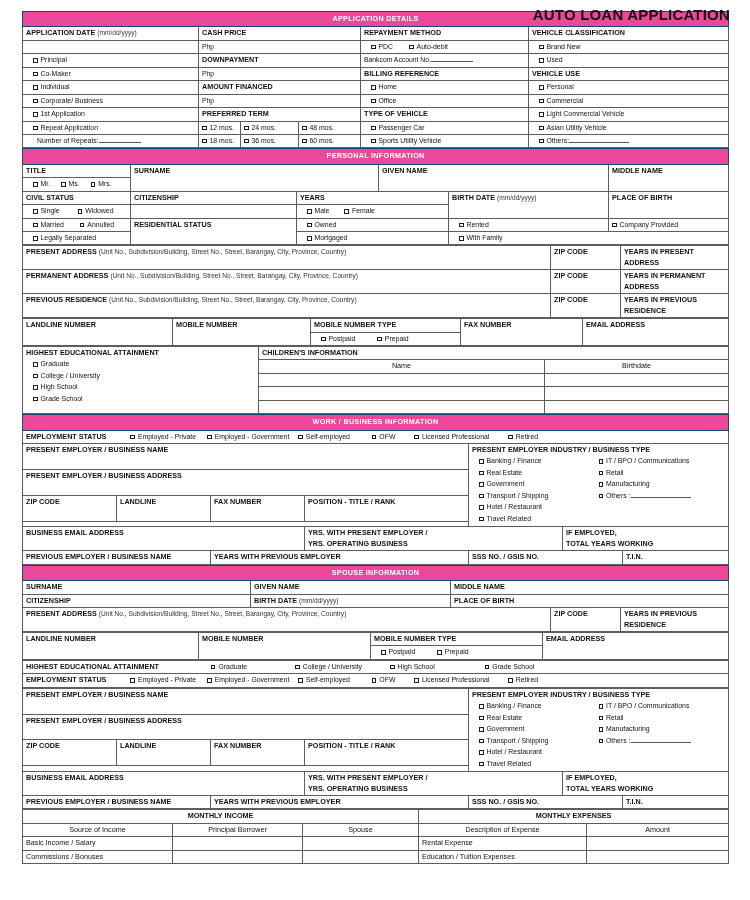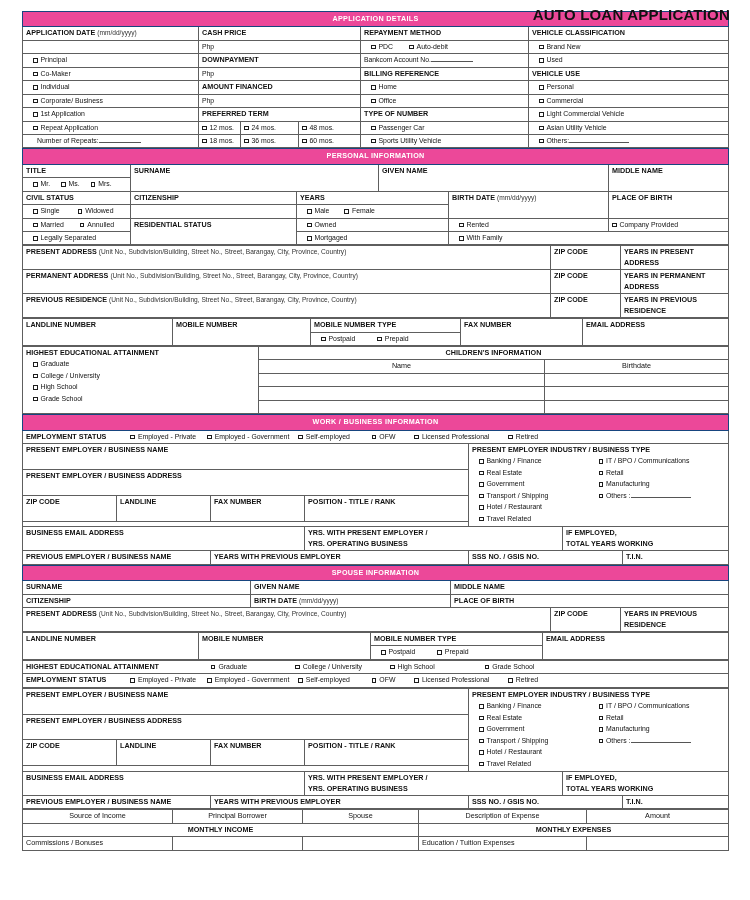--- a/index.html
+++ b/index.html
@@ -47,21 +47,21 @@
     font-weight: bold;
     font-size: 7.4px;
     letter-spacing: 0.3px;
     padding: 2px 0 2px 0 !important;
     border: 1px solid #17457f !important;
     height: 12px;
   }
   .lbl { font-weight: bold; font-size: 7.2px; }
   .lbl-n { font-weight: normal; font-size: 6.6px; color: #333; }
   .sm { font-weight: normal; font-size: 6.8px; }
-  .ctr { text-align: center; }
+  .ctr { }
   .cb {
     display: inline-block;
     width: 4.5px; height: 4.5px;
     border: 1.1px solid #1d1d1d;
     margin-right: 3px;
     position: relative;
     top: 0px;
     background: #fff;
     vertical-align: middle;
   }
@@ -198,21 +198,21 @@
       </td>
     </tr>
     <tr>
       <td>
         <span class="opt ind"><span class="cb"></span><span>1st Application</span></span>
       </td>
       <td colspan="3">
         <span class="lbl">PREFERRED TERM</span>
       </td>
       <td colspan="3">
-        <span class="lbl">TYPE OF NUMBER</span>
+        <span class="lbl">TYPE OF VEHICLE</span>
       </td>
       <td colspan="2">
         <span class="opt ind"><span class="cb"></span><span>Light Commercial Vehicle</span></span>
       </td>
     </tr>
     <tr>
       <td>
         <span class="opt ind"><span class="cb"></span><span>Repeat Application</span></span>
       </td>
       <td>
@@ -773,29 +773,36 @@
   <table class="frm" style="margin-top:0">
     <colgroup>
       <col style="width:150px">
         <col style="width:130px">
         <col style="width:116px">
       <col style="width:168px">
         <col style="width:142px">
     </colgroup>
     <tbody>
     <tr>
+      <td colspan="3" class="ctr fin-hd">MONTHLY INCOME</td>
+      <td colspan="2" class="ctr fin-hd">MONTHLY EXPENSES</td>
+    </tr>
+    <tr>
       <td class="ctr fin-sub">Source of Income</td>
       <td class="ctr fin-sub">Principal Borrower</td>
       <td class="ctr fin-sub">Spouse</td>
       <td class="ctr fin-sub">Description of Expense</td>
       <td class="ctr fin-sub">Amount</td>
     </tr>
     <tr>
-      <td colspan="3" class="ctr fin-hd">MONTHLY INCOME</td>
-      <td colspan="2" class="ctr fin-hd">MONTHLY EXPENSES</td>
+      <td class="fin-cell">Basic Income / Salary</td>
+      <td>&nbsp;</td>
+      <td>&nbsp;</td>
+      <td class="fin-cell">Rental Expense</td>
+      <td>&nbsp;</td>
     </tr>
     <tr>
       <td class="fin-cell">Commissions / Bonuses</td>
       <td>&nbsp;</td>
       <td>&nbsp;</td>
       <td class="fin-cell">Education / Tuition Expenses</td>
       <td>&nbsp;</td>
     </tr>
 
   </tbody>

